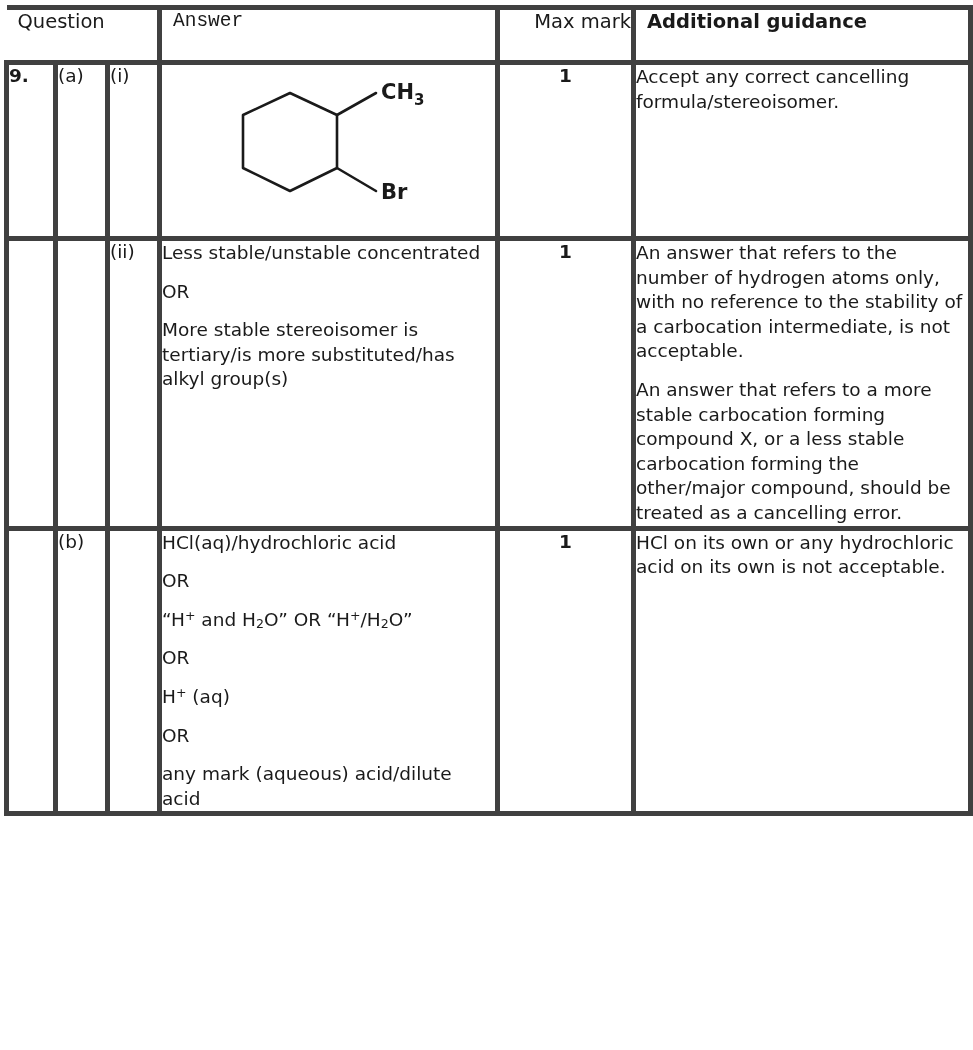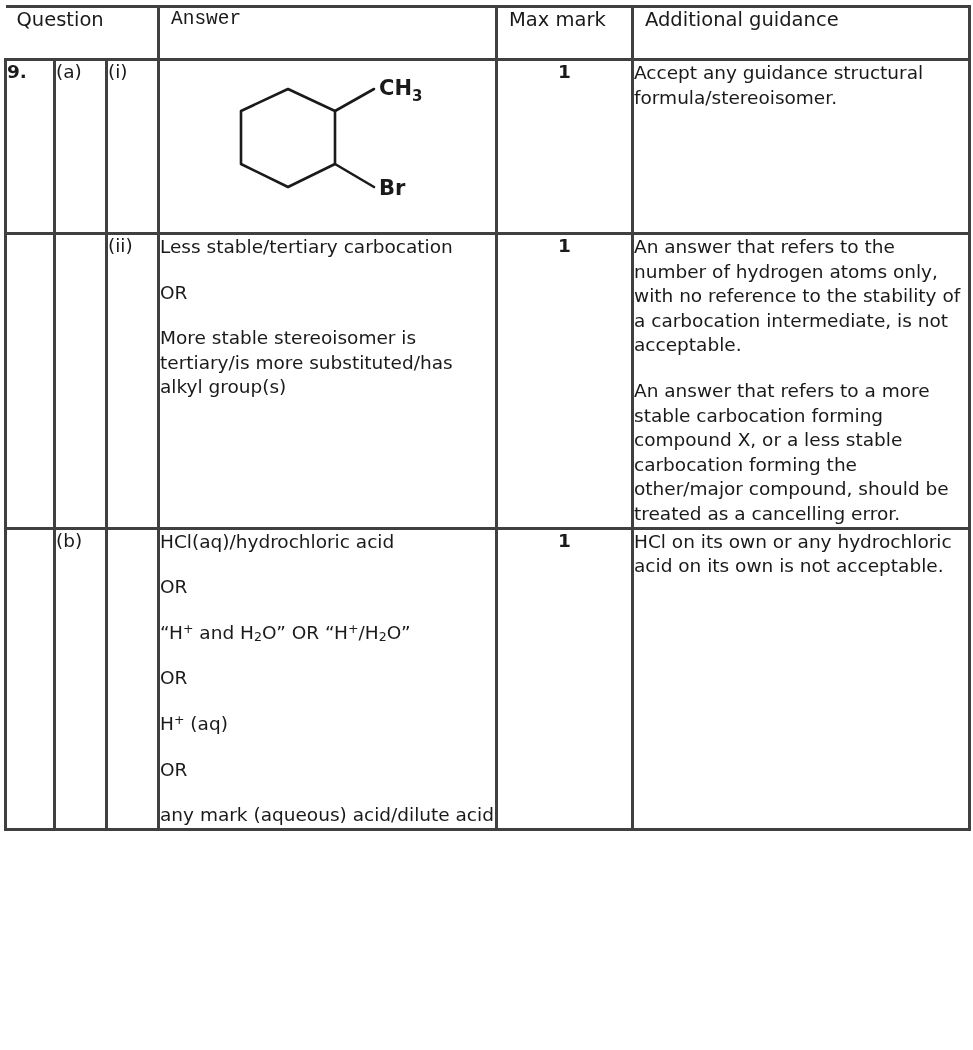--- a/index.html
+++ b/index.html
@@ -25,21 +25,21 @@
   table.marking-table {
     border-collapse: collapse;
     table-layout: fixed;
     width: 964px;
     margin-left: 4px;
     margin-top: 5px;
   }
 
   table.marking-table td,
   table.marking-table th {
-    border: 3px solid #404040;
+    border: 5px solid #404040;
     vertical-align: top;
     padding: 0;
     background: #ffffff;
   }
 
   
   col.c-qnum   { width: 49px;  }
   col.c-part   { width: 52px;  }
   col.c-sub    { width: 52px;  }
   col.c-answer { width: 338px; }
@@ -61,22 +61,22 @@
   thead th.hdr-question {
     border-left: none;
     border-right: none;
     padding-left: 11px;
   }
   thead th.hdr-sub-blank {
     border-left: none;
     border-right: 1px solid #3a3a3a;
   }
   thead th.hdr-answer { padding-left: 11px; font-family: Liberation Mono, monospace; }
-  thead th.hdr-max    { padding-left: 11px; }
-  thead th.hdr-guide  { padding-left: 11px; }
+  thead th.hdr-max    { padding-left: 11px; text-align: right; }
+  thead th.hdr-guide  { padding-left: 11px; font-weight: bold; }
 
   
   td.qnum {
     font-weight: bold;
     font-size: 18.5px;
     padding: 9px 0 0 9px;
   }
   td.part, td.sub {
     font-size: 18.5px;
     padding: 9px 0 0 10px;
@@ -95,21 +95,21 @@
   td.guidance {
     font-size: 18.5px;
     line-height: 1.33;
     padding: 10px 8px 12px 9px;
   }
 
   p.para {
     margin: 0 0 0 0;
   }
   p.para + p.para {
-    margin-top: 21px;
+    margin-top: 14px;
   }
 
   
   td.structure-cell {
     padding: 0;
   }
   .structure-wrap {
     position: relative;
     width: 100%;
     height: 171px;
@@ -172,30 +172,30 @@
               <text x="219" y="34" font-family="DejaVu Sans, Liberation Sans, sans-serif" font-size="21" fill="#1a1a1a">
                 <tspan>CH</tspan><tspan dy="6" font-size="15">3</tspan>
               </text>
 
               <text x="219" y="134" font-family="DejaVu Sans, Liberation Sans, sans-serif" font-size="21" fill="#1a1a1a">Br</text>
             </svg>
           </div>
         </td>
         <td class="maxmark">1</td>
         <td class="guidance">
-          <p class="para">Accept any guidance structural formula/stereoisomer.</p>
+          <p class="para">Accept any correct cancelling formula/stereoisomer.</p>
         </td>
       </tr>
 
       <tr>
         <td class="qnum"></td>
         <td class="part"></td>
         <td class="sub">(ii)</td>
         <td class="answer">
-          <p class="para">Less stable/tertiary carbocation</p>
+          <p class="para">Less stable/unstable concentrated</p>
           <p class="para">OR</p>
           <p class="para">More stable stereoisomer is tertiary/is more substituted/has alkyl group(s)</p>
         </td>
         <td class="maxmark">1</td>
         <td class="guidance">
           <p class="para">An answer that refers to the number of hydrogen atoms only, with no reference to the stability of a carbocation intermediate, is not acceptable.</p>
           <p class="para">An answer that refers to a more stable carbocation forming compound X, or a less stable carbocation forming the other/major compound, should be treated as a cancelling error.</p>
         </td>
       </tr>
 

